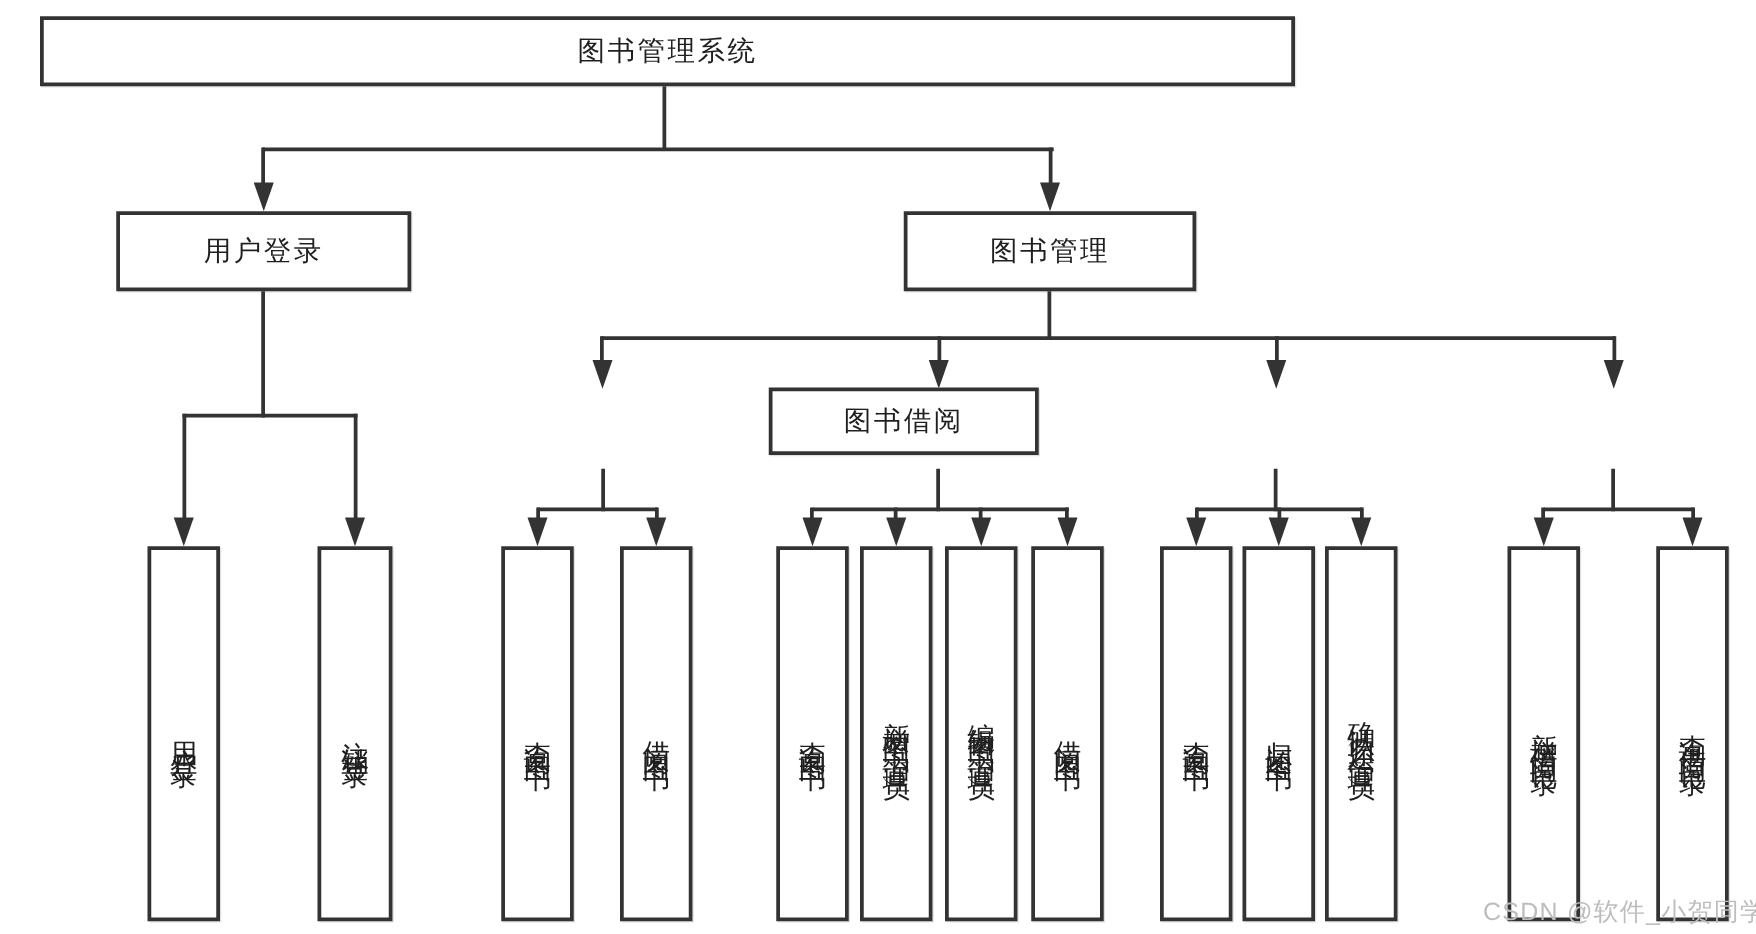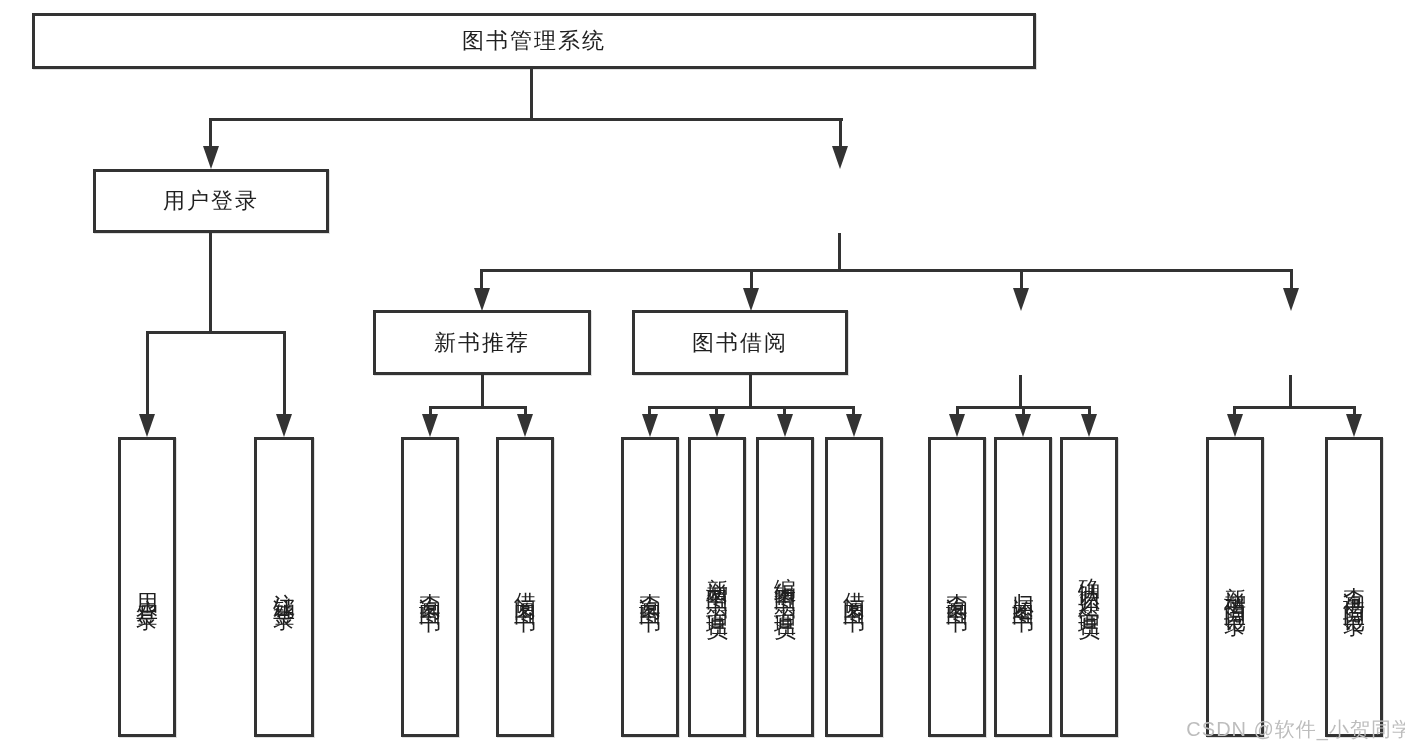--- a/index.html
+++ b/index.html
@@ -45,43 +45,43 @@
   <div class="vl" style="left:519px;top:69px;height:51px"></div>
   <div class="hl" style="left:199px;top:118px;width:633px"></div>
   <div class="vl" style="left:198px;top:118px;height:29px"></div>
   <div class="ar" style="left:192px;top:146px"></div>
   <div class="vl" style="left:828px;top:118px;height:29px"></div>
   <div class="ar" style="left:821px;top:146px"></div>
 
   <div class="node" style="left:82px;top:169px;width:236px;height:64px">
     <span>用户登录</span>
   </div>
+  <div class="node" style="left:712px;top:169px;width:234px;height:64px">
+    <span>图书管理</span>
+  </div>
 
   <div class="vl" style="left:198px;top:233px;height:101px"></div>
   <div class="hl" style="left:135px;top:331px;width:140px"></div>
   <div class="vl" style="left:135px;top:331px;height:85px"></div>
   <div class="ar" style="left:128px;top:414px"></div>
   <div class="vl" style="left:272px;top:331px;height:85px"></div>
   <div class="ar" style="left:265px;top:414px"></div>
 
   <div class="vl" style="left:827px;top:233px;height:39px"></div>
   <div class="hl" style="left:470px;top:269px;width:811px"></div>
   <div class="vl" style="left:469px;top:269px;height:21px"></div>
   <div class="ar" style="left:463px;top:288px"></div>
   <div class="vl" style="left:739px;top:269px;height:21px"></div>
   <div class="ar" style="left:732px;top:288px"></div>
   <div class="vl" style="left:1009px;top:269px;height:21px"></div>
   <div class="ar" style="left:1002px;top:288px"></div>
   <div class="vl" style="left:1279px;top:269px;height:21px"></div>
   <div class="ar" style="left:1272px;top:288px"></div>
 
-  <div class="node" style="left:362px;top:310px;width:218px;height:65px">
-    <span>新书推荐</span>
-  </div>
-  <div class="node" style="left:621px;top:310px;width:216px;height:65px">
+  <div class="node" style="left:604px;top:310px;width:216px;height:54px">
     <span>图书借阅</span>
   </div>
 
   <div class="vl" style="left:470px;top:375px;height:34px"></div>
   <div class="hl" style="left:419px;top:406px;width:96px"></div>
   <div class="vl" style="left:418px;top:406px;height:10px"></div>
   <div class="ar" style="left:411px;top:414px"></div>
   <div class="vl" style="left:513px;top:406px;height:10px"></div>
   <div class="ar" style="left:506px;top:414px"></div>
 

